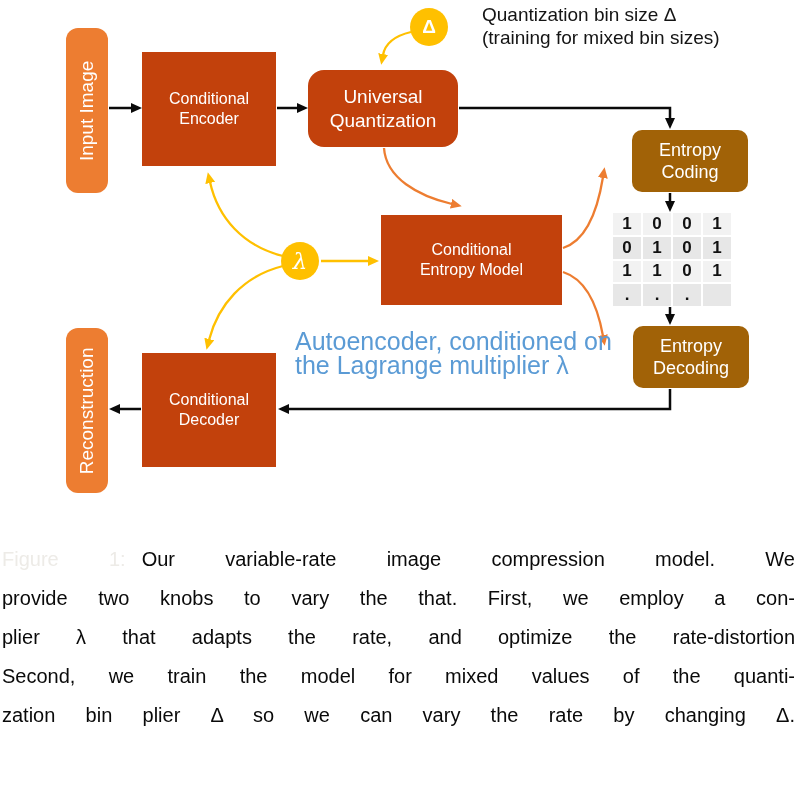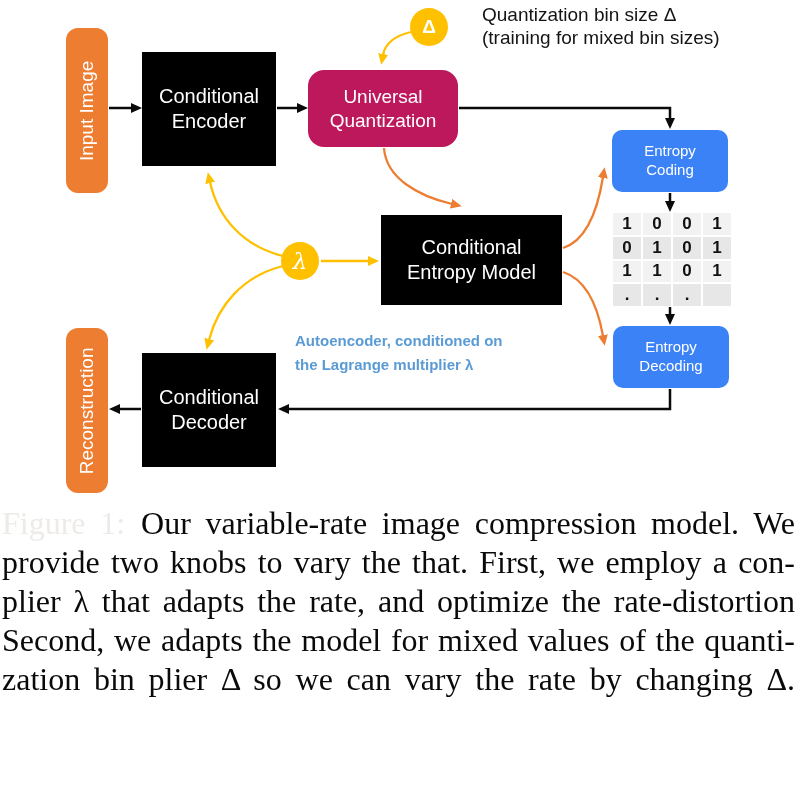--- a/index.html
+++ b/index.html
@@ -16,23 +16,23 @@
   #arrows  { position: absolute; left: 0; top: 0; width: 797px; height: 520px; }
 
   .node {
     position: absolute;
     display: flex; align-items: center; justify-content: center;
     text-align: center;
     color: #ffffff;
     white-space: pre-line;
     line-height: 1.25;
   }
-  .blue   { background: #000000; font-size: 20px; }
-  .black  { background: #be185d; border-radius: 16px; font-size: 19px; }
-  .gray   { background: #3b82f6; border-radius: 10px; font-size: 15px; }
+  .blue   { background: #c2410c; font-size: 16px; }
+  .black  { background: #c2410c; border-radius: 16px; font-size: 19px; }
+  .gray   { background: #a16207; border-radius: 10px; font-size: 18px; margin-left: 20px; }
   .pill   { background: #ED7D31; border-radius: 12px; }
 
   #input-image     { left: 66px;  top: 28px;  width: 42px;  height: 165px; }
   #cond-encoder    { left: 142px; top: 52px;  width: 134px; height: 114px; }
   #universal-quant { left: 308px; top: 70px;  width: 150px; height: 77px; }
   #cond-entropy    { left: 381px; top: 215px; width: 181px; height: 90px; }
   #entropy-coding  { left: 612px; top: 130px; width: 116px; height: 62px; }
   #entropy-decode  { left: 613px; top: 326px; width: 116px; height: 62px; }
   #cond-decoder    { left: 142px; top: 353px; width: 134px; height: 114px; }
   #reconstruction  { left: 66px;  top: 328px; width: 42px;  height: 165px; }
@@ -54,45 +54,45 @@
   #lambda-circle span { font-family: "DejaVu Serif", serif; font-style: italic; font-size: 23px; }
 
   #delta-note {
     position: absolute; left: 462px; top: 3px;
     font-size: 19px; line-height: 23px; color: #141414;
     white-space: pre-line;
     margin-left: 20px;
   }
   #autoencoder-note {
     position: absolute; left: 295px; top: 329px;
-    font-size: 15px; line-height: 24px;
-    font-weight: 700; color: #5B9BD5;
+    font-size: 25px; line-height: 24px;
+    font-weight: 400; color: #5B9BD5;
     white-space: pre-line;
   }
 
   
   #bit-matrix {
     position: absolute; left: 613px; top: 213px; width: 118px; height: 93px;
     display: grid;
     grid-template-columns: repeat(4, 1fr);
     grid-template-rows: repeat(4, 1fr);
     gap: 2px;
   }
   #bit-matrix .cell {
     display: flex; align-items: center; justify-content: center;
     font-weight: 700; font-size: 17px; color: #111;
   }
   #bit-matrix .r0 { background: #F2F2F2; }
   #bit-matrix .r1 { background: #E7E7E7; }
 
   
   #caption {
-    position: absolute; left: 2px; top: 504px; width: 793px;
-    font-family: Liberation Serif, serif;
-    font-size: 32px; line-height: 39px; color: #0a0a0a;
+    position: absolute; left: 2px; top: 540px; width: 793px;
+    font-family: Liberation Sans, sans-serif;
+    font-size: 20px; line-height: 39px; color: #0a0a0a;
   }
   .cap-line { text-align: justify; text-align-last: justify; }
   .fig-label { color: #edebe7; margin-right: 16px; }
 </style>
 </head>
 <body>
 
 <div id="diagram">
 
   <svg id="arrows" viewBox="0 0 797 520">
@@ -202,15 +202,15 @@
 
   <div id="autoencoder-note">Autoencoder, conditioned on
 the Lagrange multiplier λ</div>
 
 </div>
 
 <div id="caption">
     <div class="cap-line"><span class="fig-label">Figure 1:</span>Our variable-rate image compression model.  We</div>
     <div class="cap-line">provide two knobs to vary the that. First, we employ a con-</div>
     <div class="cap-line">plier λ that adapts the rate, and optimize the rate-distortion</div>
-    <div class="cap-line">Second, we adapts the model for mixed values of the quanti-</div>
+    <div class="cap-line">Second, we train the model for mixed values of the quanti-</div>
     <div class="cap-line">zation bin plier Δ so we can vary the rate by changing Δ.</div>
   </div>
 
 </body></html>

